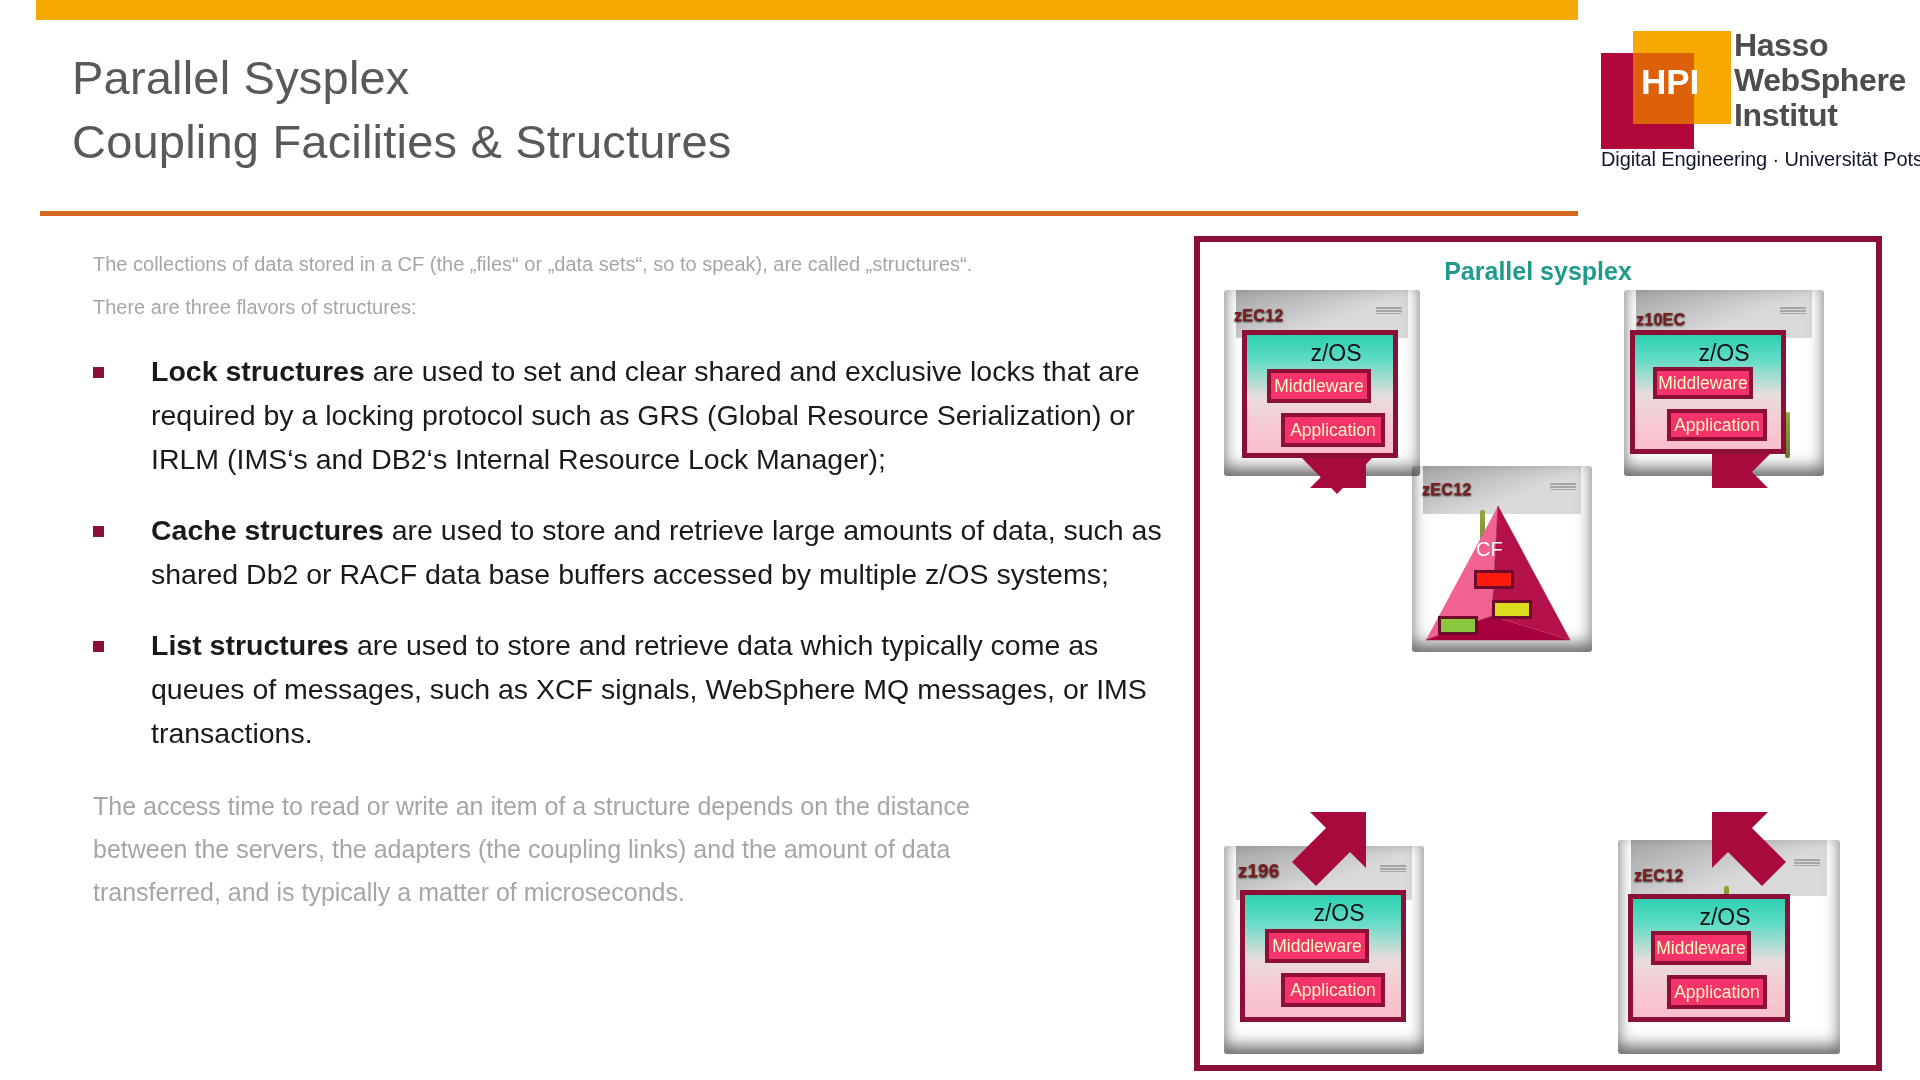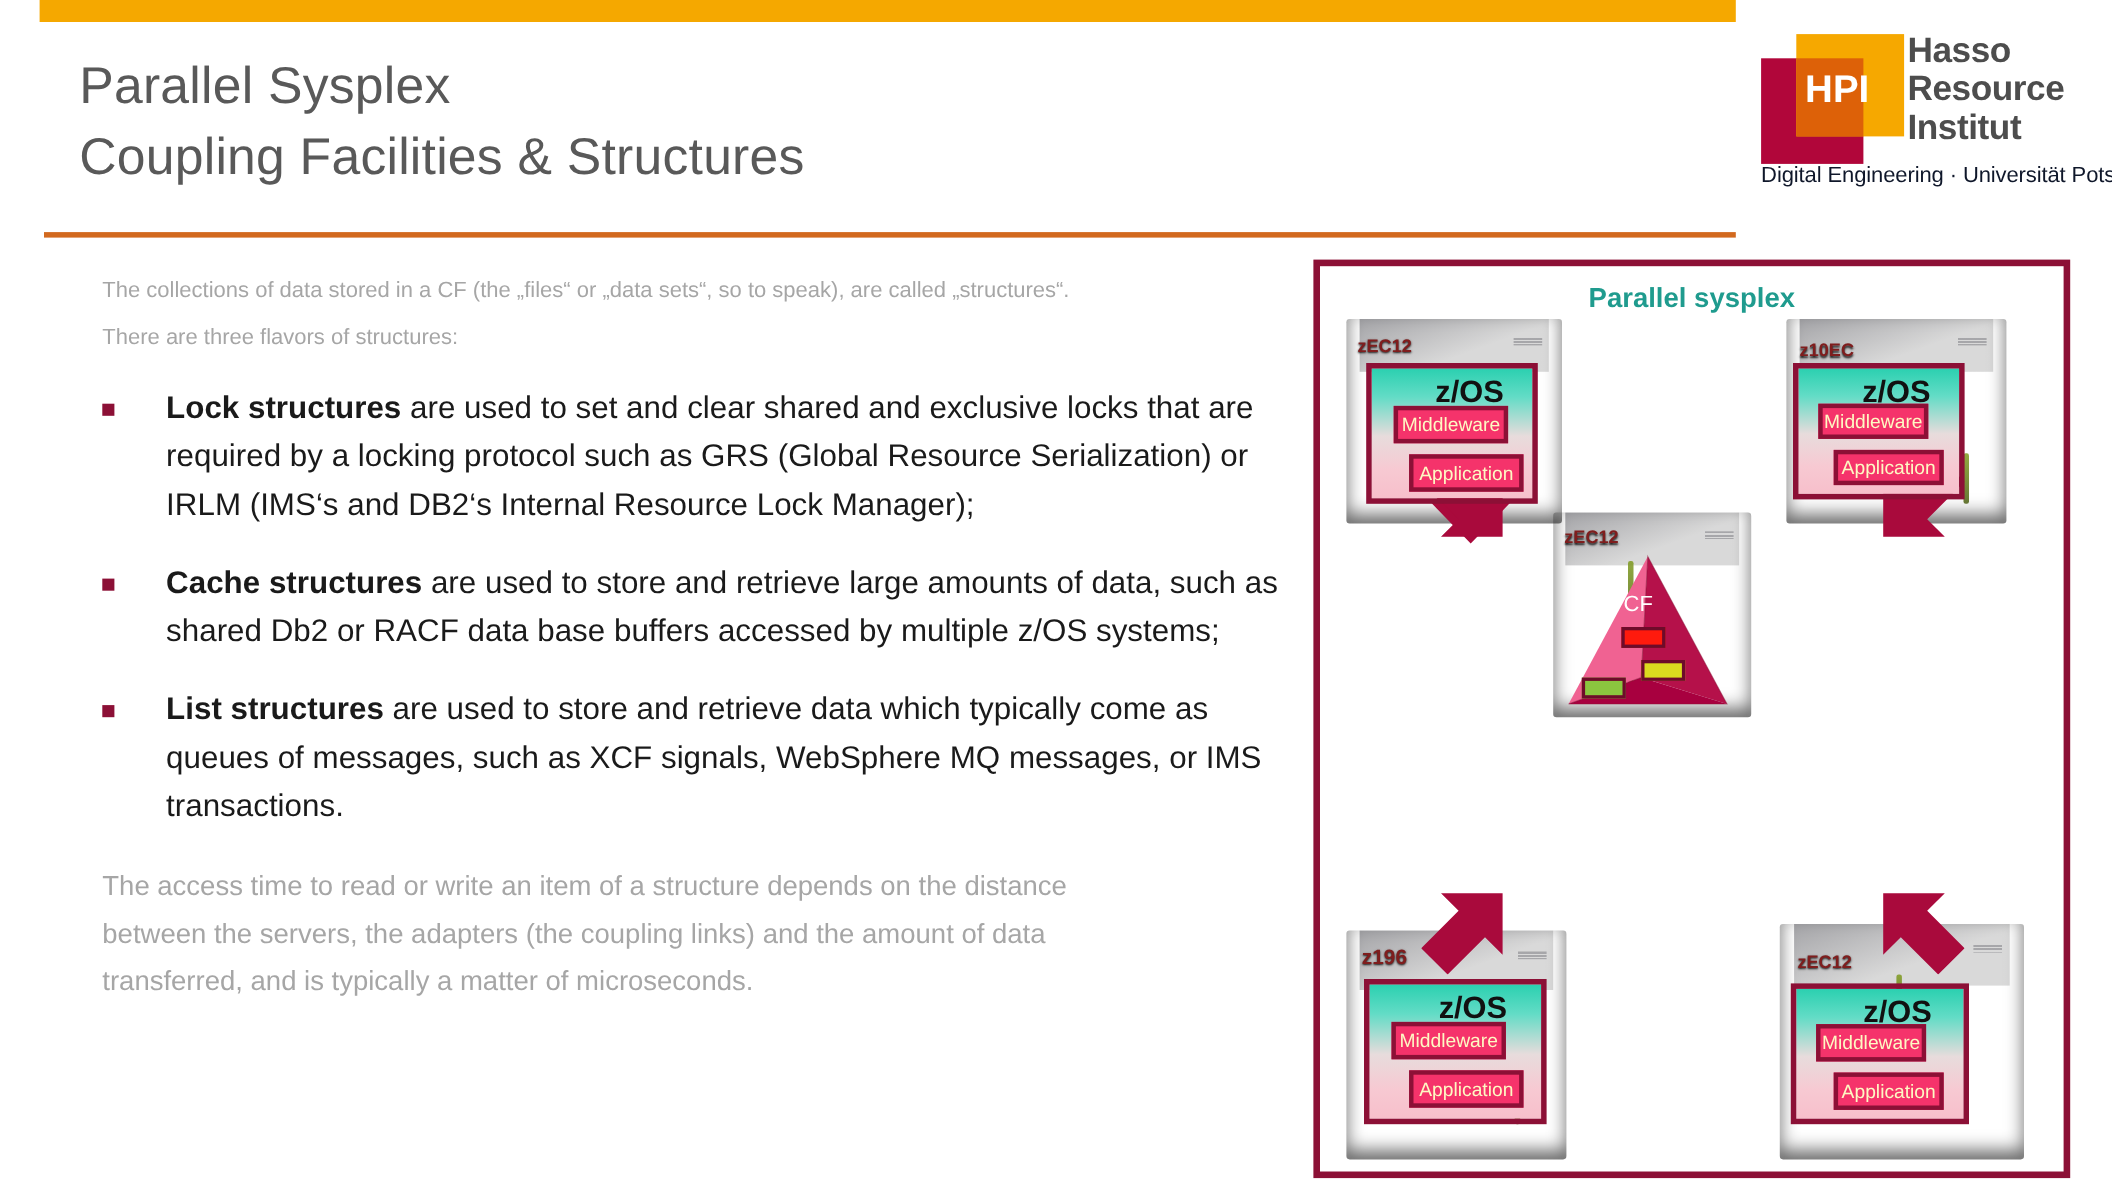--- a/index.html
+++ b/index.html
@@ -72,22 +72,22 @@
     opacity:.8; }
   .m-label { position:absolute; color:#7f1d1d; font-size:16.5px;
     font-weight:bold; text-shadow:0 1px 2px rgba(0,0,0,.9); z-index:4; }
   .led { position:absolute; width:5px; height:46px; border-radius:2px;
     background:linear-gradient(to bottom,#7f9b1f,#4c5f12); opacity:.85; }
 
   
   .zos { position:absolute; border:5px solid #8C1036; z-index:3;
     background:linear-gradient(to bottom,#2BD0B0 0%,#63DCC6 22%,
       #E7DCDC 52%,#F7C9D2 78%,#F7BFCB 100%); }
-  .zos-title { text-align:center; color:#111; font-weight:bold;
-    font-size:28px; padding-top:5px;padding-left:32px; }
+  .zos-title { text-align:center; color:#111; font-weight:normal;
+    font-size:23px; padding-top:5px;padding-left:32px; }
   .pbox { position:absolute; border:4px solid #8C1036; background:#F5336B;
     color:#fef9c3; font-size:17.5px; display:flex; align-items:center;
     justify-content:center; }
 
   
   .cf-wrap { position:absolute; z-index:3; }
   .cf-svg { position:absolute; inset:0; }
   .cf-text { position:absolute; color:#fff; font-size:20px; z-index:4; }
 
   
@@ -109,21 +109,21 @@
 
   <div class="logo">
     <div class="logo-mark">
       <div class="sq-crimson"></div>
       <div class="sq-orange"></div>
       <div class="sq-mid"></div>
       <div class="hpi-text">HPI</div>
     </div>
     <div class="logo-words">
       <div>Hasso</div>
-      <div>Resource</div>
+      <div>WebSphere</div>
       <div>Institut</div>
     </div>
     <div class="logo-sub">Digital Engineering · Universität Potsdam</div>
   </div>
 
   <div class="content">
     <div class="lead">The collections of data stored in a CF (the „files“ or „data sets“, so to speak), are called „structures“. There are three flavors of structures:</div>
 
     <div class="bullets">
       <div class="bullet">

